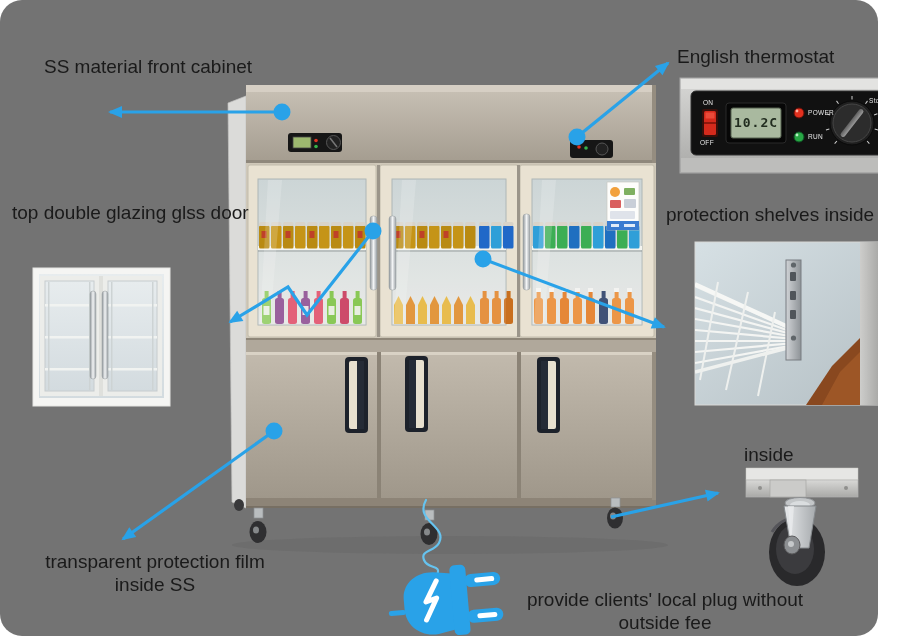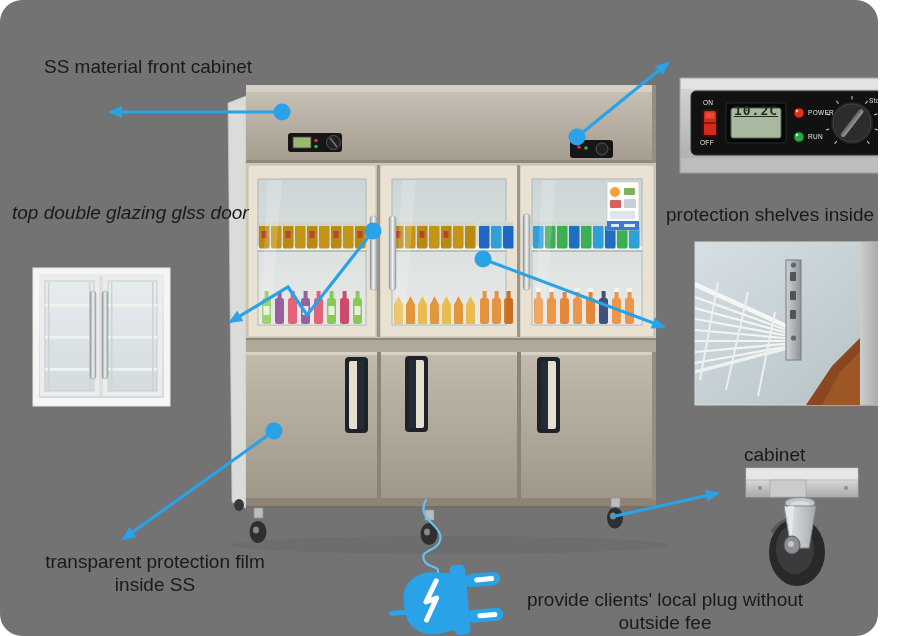--- a/index.html
+++ b/index.html
@@ -416,32 +416,33 @@
   <g fill="#29a2e8">
     <circle cx="282" cy="112" r="8.5"></circle>
         <circle cx="577" cy="137" r="8.5"></circle>
         <circle cx="373" cy="231" r="8.5"></circle>
     <circle cx="483" cy="259" r="8.5"></circle>
         <circle cx="274" cy="431" r="8.5"></circle>
   </g>
 </svg>
 
 <div class="label" style="left:44px;top:56px;">SS material front cabinet</div>
-<div class="label" style="left:12px;top:202px;font-style:italic;">top double glazing glss door</div>
+<div class="label" style="left:677px;top:46px;">English thermostat</div>
+<div class="label" style="left:12px;top:202px;">top double glazing glss door</div>
 <div class="label" style="left:666px;top:204px;">protection shelves inside</div>
 <div class="label center" style="left:25px;top:551px;width:260px;">
   <div>transparent protection film</div>
   <div>inside SS</div>
 </div>
-<div class="label" style="left:744px;top:444px;">cabinet</div>
+<div class="label" style="left:744px;top:444px;">inside</div>
 <div class="label center" style="left:506px;top:589px;width:318px;">
   <div>provide clients' local plug without</div>
   <div>outside fee</div>
 </div>
 
 <span class="tiny" style="left:703px;top:99px;">ON</span>
 <span class="tiny" style="left:700px;top:139px;">OFF</span>
 <span class="tiny" style="left:808px;top:109px;">POWER</span>
 <span class="tiny" style="left:808px;top:133px;">RUN</span>
 <span class="tiny" style="left:869px;top:97px;">Stop</span>
-<span class="lcd-text" style="left:731px;top:103px;width:50px;text-decoration:underline;">10.2C</span>
+<span class="lcd-text" style="left:731px;top:115px;width:50px;">10.2C</span>
 
 </div>
 
 </body></html>

